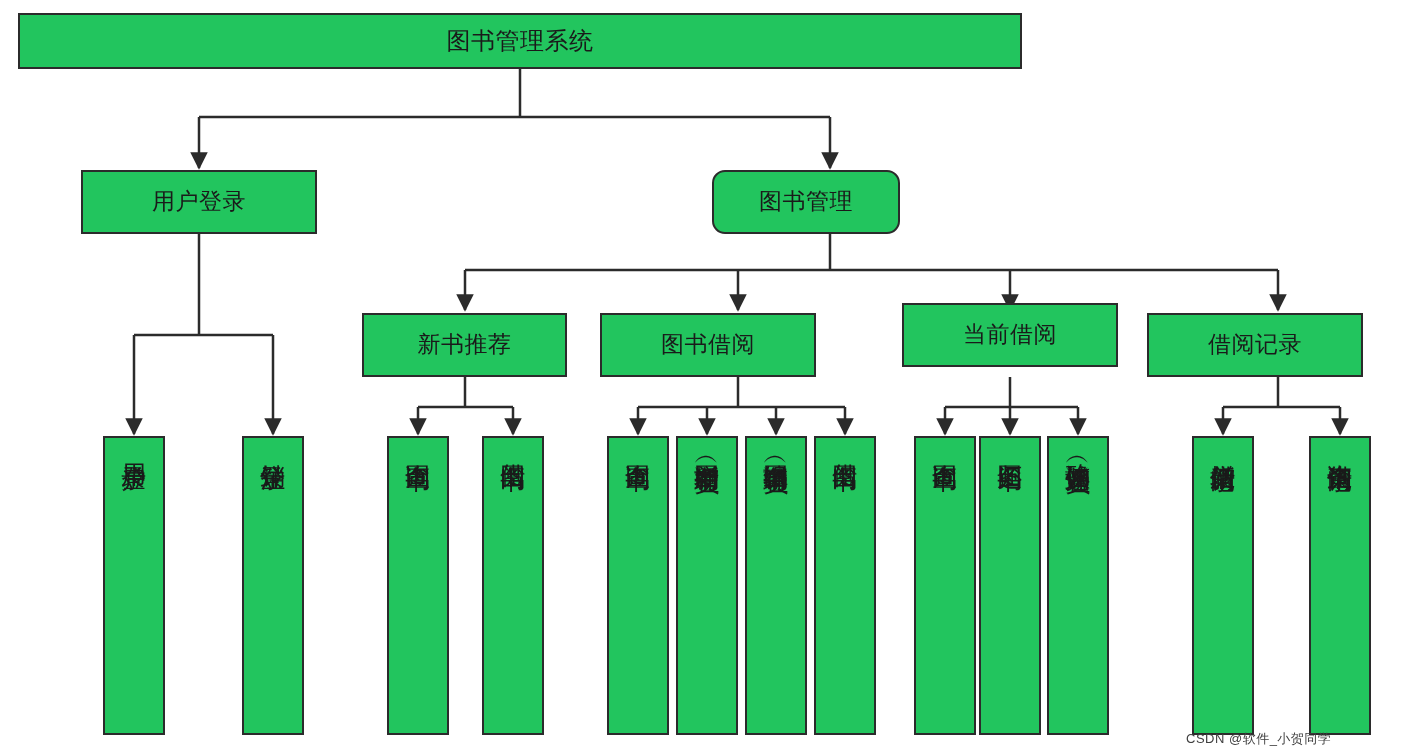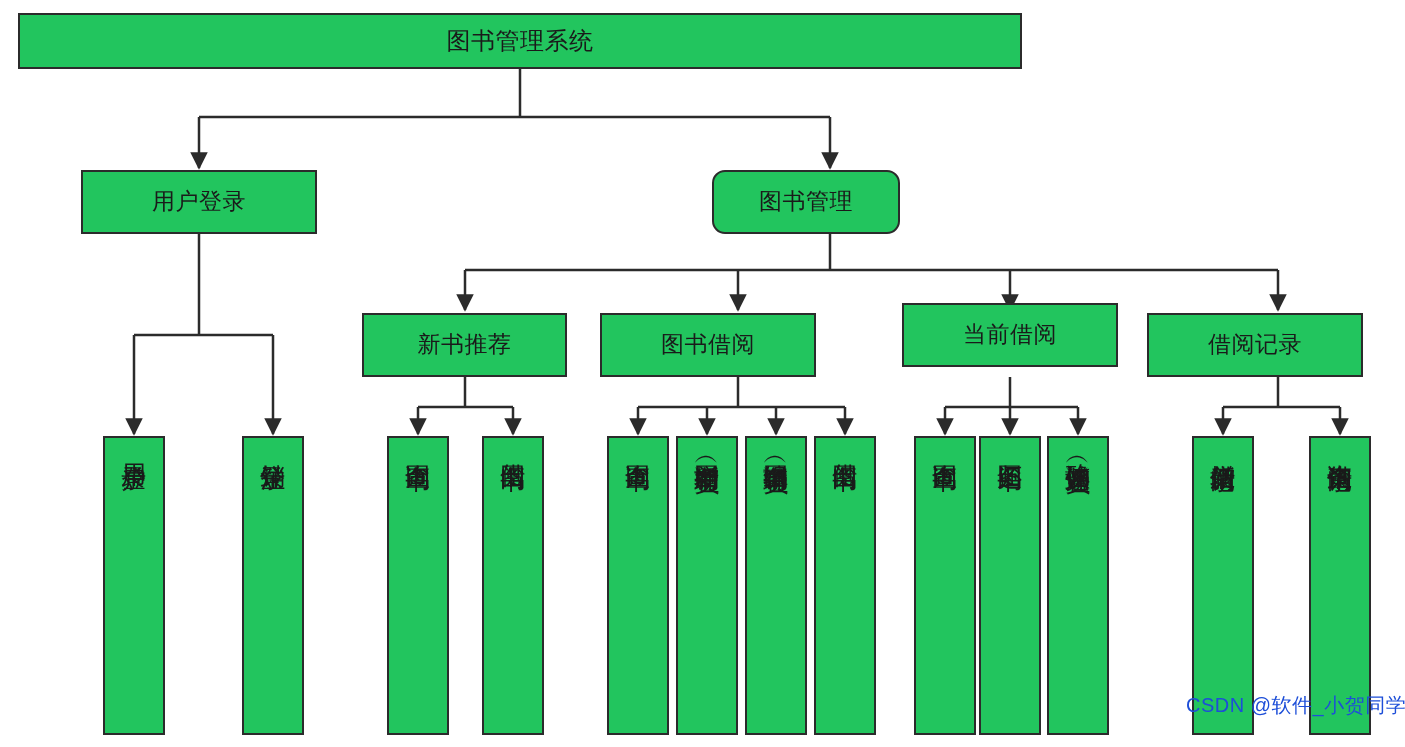--- a/index.html
+++ b/index.html
@@ -60,23 +60,23 @@
     writing-mode: vertical-rl;
     text-orientation: upright;
     font-size: 25px;
     line-height: 1.05;
     letter-spacing: 1px;
     white-space: nowrap;
   }
   #watermark {
     position: absolute;
     left: 1186px;
-    top: 692px;
-    font-size: 20px;
-    color: #1d4ed8;
+    top: 730px;
+    font-size: 13px;
+    color: #404040;
     letter-spacing: 0.5px;
     white-space: nowrap;
     user-select: none;
   }
 </style>
 </head>
 <body>
 
 <div id="canvas">
 

